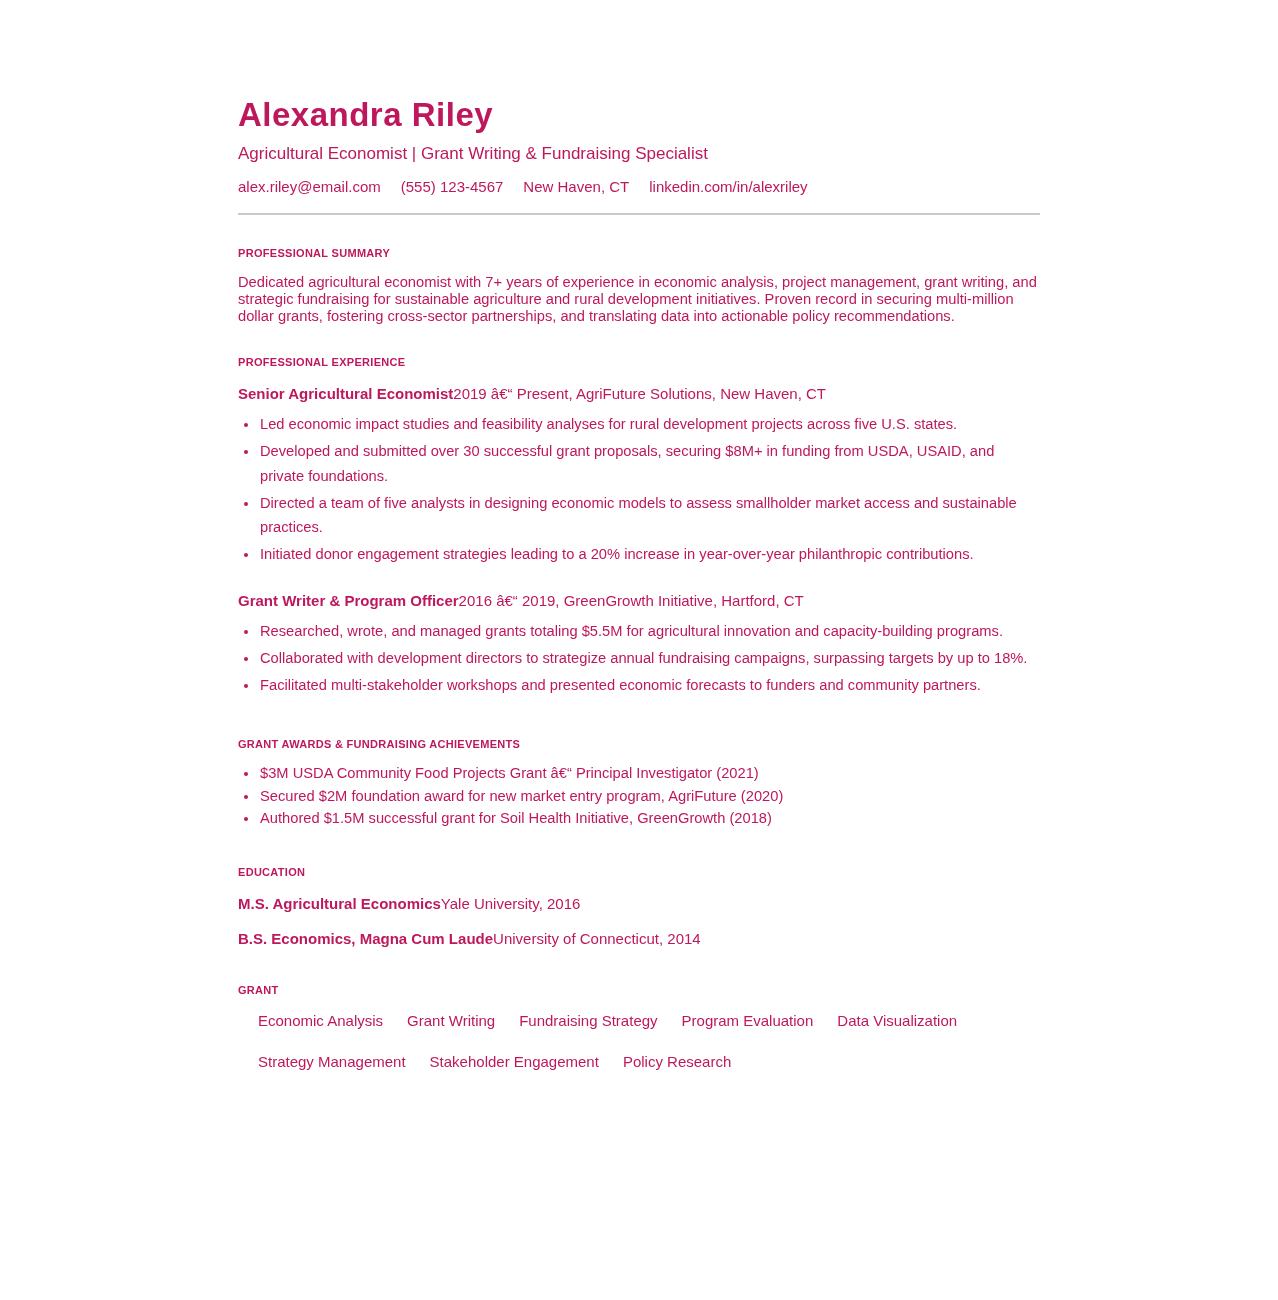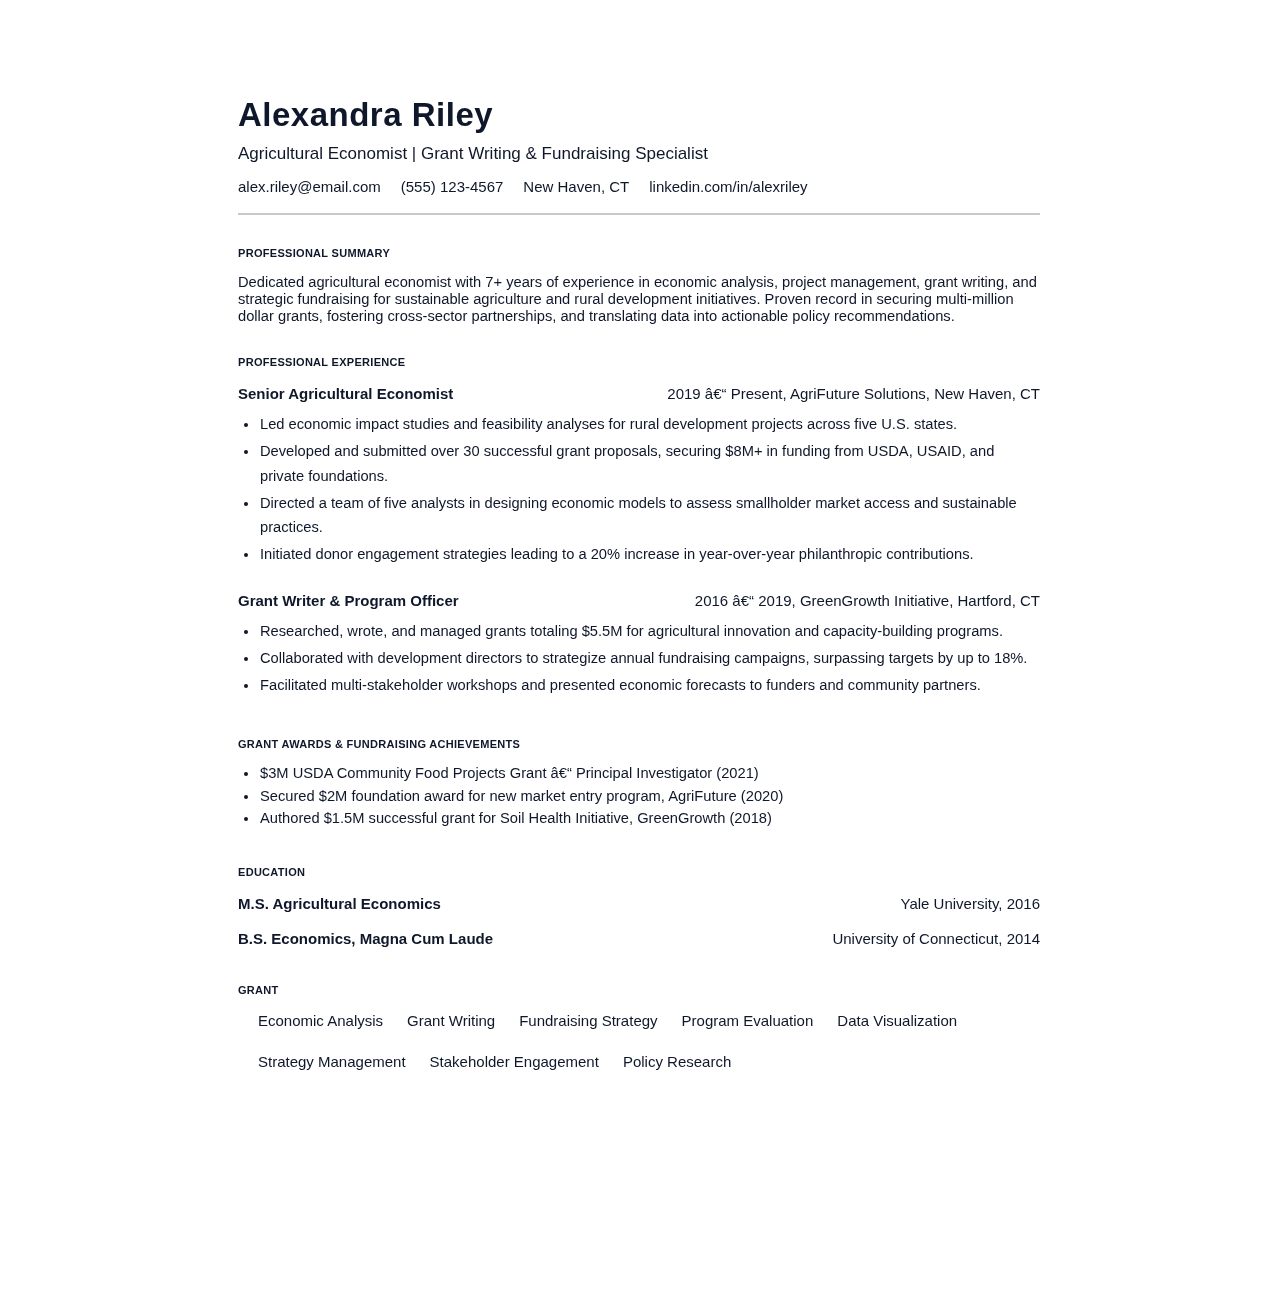--- a/index.html
+++ b/index.html
@@ -3,21 +3,21 @@
 <meta charset="utf-8">
 <style>
   * { box-sizing: border-box; }
   html, body { margin: 0; padding: 0; background: #ffffff; }
   .page {
     width: 1278px;
     height: 1300px;
     background: #ffffff;
     overflow: hidden;
     font-family: "Liberation Sans", sans-serif;
-    color: #0f172a;
+    color: #be185d;
   }
   .content {
     width: 802px;
     margin: 0 auto;
     padding-top: 95px;
   }
 
   
   .name {
     font-size: 33px;
@@ -55,21 +55,21 @@
     font-size: 14.7px;
     line-height: 1.17;
     margin: 15px 0 0 0;
   }
 
   .experience-section { margin-top: 30px; }
   .job { margin-top: 17px; }
   .job-2 { margin-top: 25px; }
   .job-header {
     display: flex;
-    justify-content: space-between;
+    justify-content: flex-start;
     font-size: 15px;
     line-height: 1.2;
   }
   .job-title { font-weight: 700; }
   .bullets {
     margin: 9px 0 0 0;
     padding-left: 21px;
     list-style: disc outside;
   }
   .bullets li {
@@ -82,21 +82,20 @@
   .bullets-tight li {
     line-height: 1.53;
     margin-bottom: 0;
   }
 
   .awards-section { margin-top: 40px; }
 
   .education-section { margin-top: 36px; }
   .edu-row {
     display: flex;
-    justify-content: space-between;
     font-size: 15px;
     margin-top: 17px;
     line-height: 1.2;
   }
   .edu-row + .edu-row { }
   .edu-degree { font-weight: 700; }
 
   .skills-section { margin-top: 36px; }
   .skills-list {
     display: flex;

